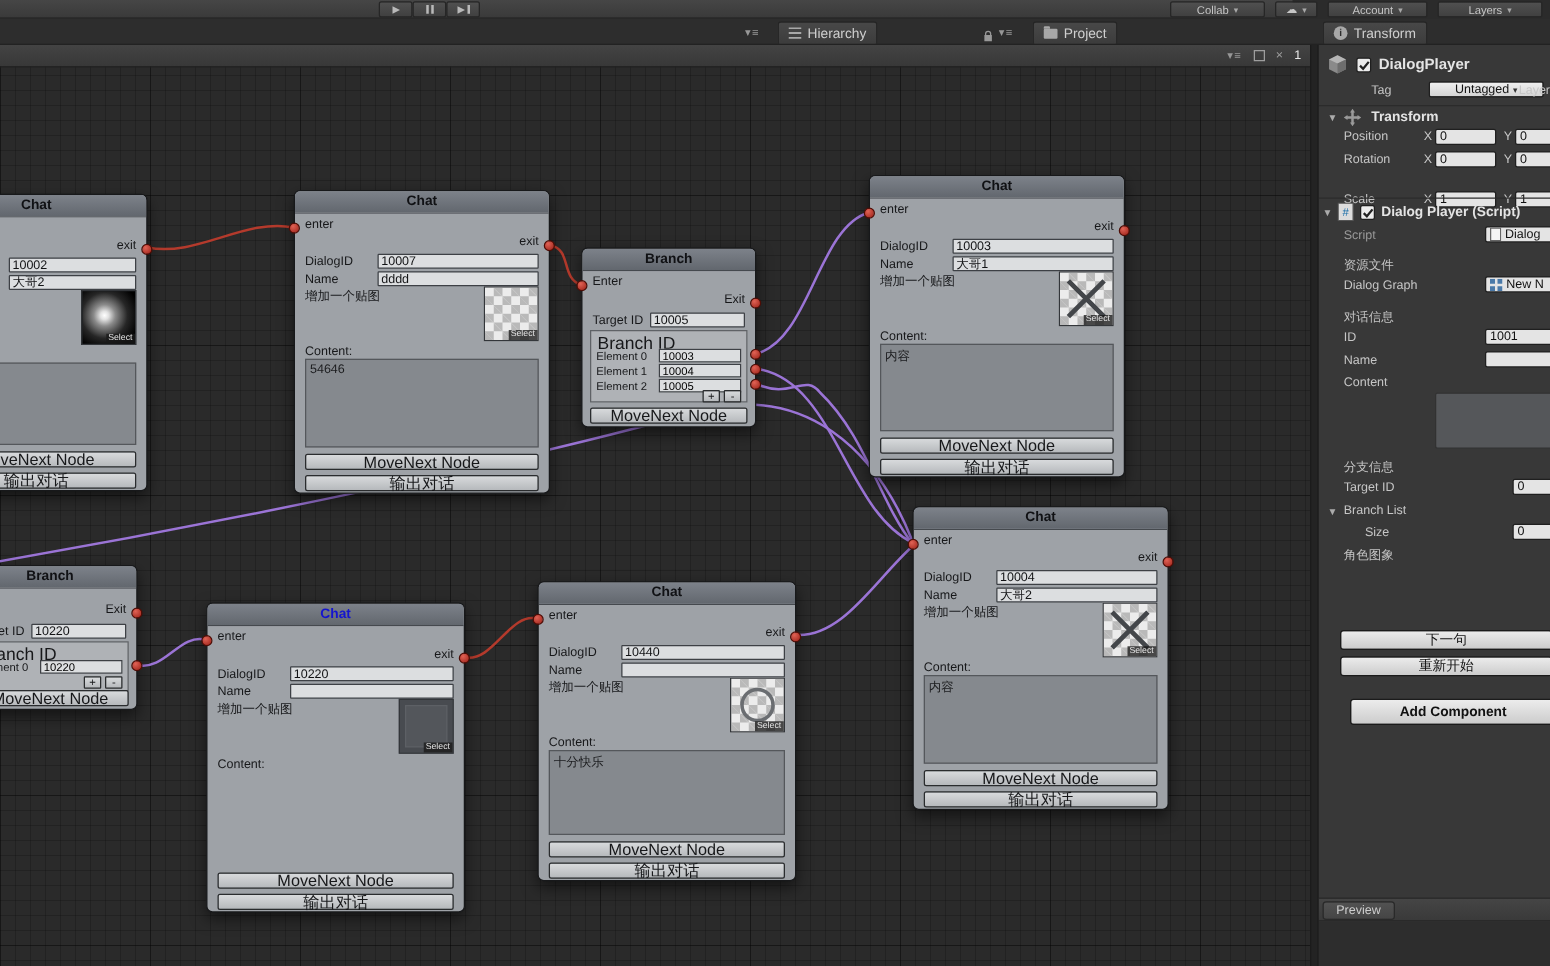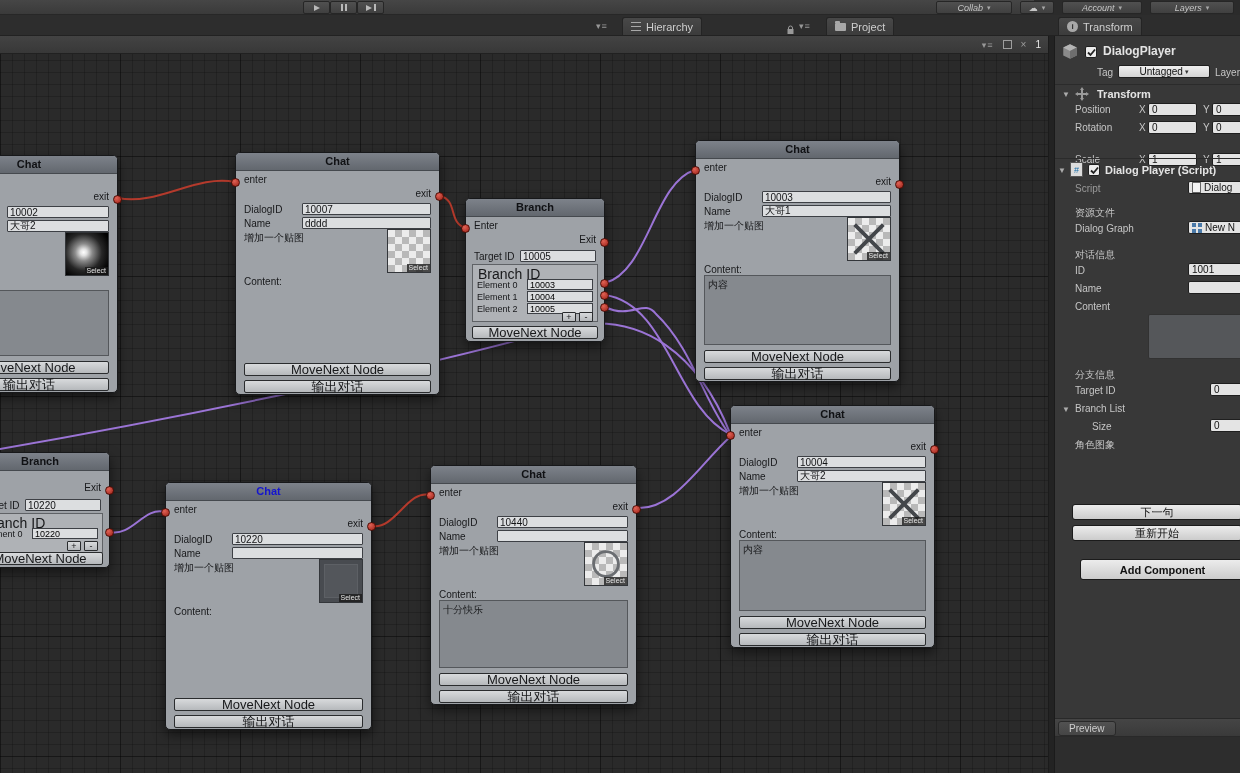--- a/index.html
+++ b/index.html
@@ -1,20 +1,20 @@
 <!DOCTYPE html>
 <html><head>
 <meta charset="utf-8">
 <style>
 *{margin:0;padding:0;box-sizing:border-box;}
 html,body{width:1240px;height:773px;}
 body{position:relative;overflow:hidden;background:#2b2b2b;font-family:"Liberation Sans","DejaVu Sans",sans-serif;}
 
 
-#toolbar{position:absolute;left:0;top:0;width:1034px;height:15px;background:linear-gradient(#464646,#3a3a3a);border-bottom:1px solid #272727;font-style:italic;}
+#toolbar{position:absolute;left:0;top:0;width:1034px;height:15px;background:linear-gradient(#464646,#3a3a3a);border-bottom:1px solid #272727;}
 .tbtn{position:absolute;top:1px;height:13px;background:linear-gradient(#505050,#404040);border:1px solid #262626;border-radius:2px;display:flex;align-items:center;justify-content:center;gap:2px;color:#c6c6c6;font-size:9px;cursor:default;}
 .tri{width:0;height:0;border-left:6px solid #b9b9b9;border-top:3.5px solid transparent;border-bottom:3.5px solid transparent;}
 .pbar{width:2px;height:7px;background:#b9b9b9;}
 .dd{font-size:7px;color:#a8a8a8;margin-left:2px;}
 
 
 #tabrow{position:absolute;left:0;top:15px;width:1240px;height:21px;background:#2d2d2d;border-bottom:1px solid #222;}
 .tab{position:absolute;bottom:0;height:18px;background:linear-gradient(#484848,#3c3c3c);border:1px solid #242424;border-bottom:none;border-radius:3px 3px 0 0;color:#cfcfcf;font-size:11px;display:flex;align-items:center;gap:5px;padding:0 8px;}
 .paneglyph{color:#979797;font-size:9px;letter-spacing:1px;}
 #tabrow .paneglyph{position:absolute;top:6px;}
@@ -61,21 +61,21 @@
 .pmbtn{width:14px;height:10px;background:linear-gradient(#d8dadc,#b6b9bc);border:1px solid #2a2c2e;font-size:9px;line-height:8px;text-align:center;border-radius:1px;}
 
 
 #vdivider{position:absolute;left:1048px;top:36px;width:7px;height:737px;background:#232323;border-left:1px solid #1b1b1b;border-right:1px solid #1b1b1b;}
 #inspector{position:absolute;left:1055px;top:36px;width:185px;height:737px;background:#383838;overflow:hidden;color:#c6c6c6;}
 .ilabel{position:absolute;font-size:10px;color:#c6c6c6;line-height:14px;white-space:nowrap;}
 .idim{color:#9a9a9a;}
 .ibold{font-weight:bold;color:#e4e4e4;font-size:11px;}
 .fold{position:absolute;font-size:8px;color:#ababab;}
 .numfield{position:absolute;height:13px;background:#e4e4e4;border:1px solid #1f1f1f;border-radius:2px;font-size:10px;color:#111;padding:0 3px;font-family:inherit;outline:none;}
-.ddfield{position:absolute;height:13px;background:linear-gradient(#efefef,#d4d4d4);border:1px solid #1f1f1f;border-radius:2px;font-size:10px;color:#111;display:flex;align-items:center;justify-content:center;padding:0 20px;}
+.ddfield{position:absolute;height:13px;background:linear-gradient(#efefef,#d4d4d4);border:1px solid #1f1f1f;border-radius:2px;font-size:10px;color:#111;display:flex;align-items:center;justify-content:space-between;padding:0 20px;margin-left:25px;}
 .objfield{position:absolute;height:13px;background:#e4e4e4;border:1px solid #1f1f1f;border-radius:2px;font-size:10px;color:#111;display:flex;align-items:center;gap:3px;padding:0 3px;white-space:nowrap;overflow:hidden;}
 .checkbox{position:absolute;width:12px;height:12px;background:#ececec;border:1px solid #1f1f1f;border-radius:2px;display:flex;align-items:center;justify-content:center;}
 .isep{position:absolute;left:0;width:185px;height:1px;background:#2b2b2b;}
 .ibtn{position:absolute;background:linear-gradient(#ececec,#cccccc);border:1px solid #1b1b1b;border-radius:3px;color:#111;font-size:11px;text-align:center;cursor:default;}
 .contentbox{position:absolute;background:#55575a;border:1px solid #323232;border-radius:2px;font-size:10px;color:#ddd;padding:2px;}
 #previewbar{position:absolute;left:0;top:682px;width:185px;height:19px;background:linear-gradient(#454545,#3a3a3a);border-top:1px solid #292929;border-bottom:1px solid #292929;}
 .previewtab{position:absolute;left:3px;top:2px;height:15px;padding:0 10px;background:linear-gradient(#525252,#454545);border:1px solid #292929;border-radius:3px;color:#cecece;font-size:10px;line-height:13px;}
 #previewarea{position:absolute;left:0;top:701px;width:185px;height:36px;background:#2d2d2d;}
 </style>
 </head>
@@ -185,20 +185,21 @@
     </div>
     <div class="nrow" style="top:64px">
       <span class="nkey">Name</span>
       <input class="nval" value="dddd" style="">
     </div>
     <span class="nlbl l" style="top:79px">增加一个贴图</span>
     <div class="thumb checker" style="top:76px">
       <span class="sel">Select</span>
     </div>
     <span class="nlbl l" style="top:123px">Content:</span>
+    <div class="narea" style="top:134px;height:71px">54646</div>
     <div class="nbtn" style="top:210px">MoveNext Node</div>
     <div class="nbtn" style="top:227px">输出对话</div>
   </div>
 
   <div class="node" style="left:465px;top:162px;width:140px;height:144px">
     <div class="nhead">Branch</div>
     <span class="nlbl l" style="top:21px">Enter</span>
     <span class="nlbl r" style="top:35px">Exit</span>
     <span class="port in" style="top:25px"></span>
     <span class="port out" style="top:39px"></span>

